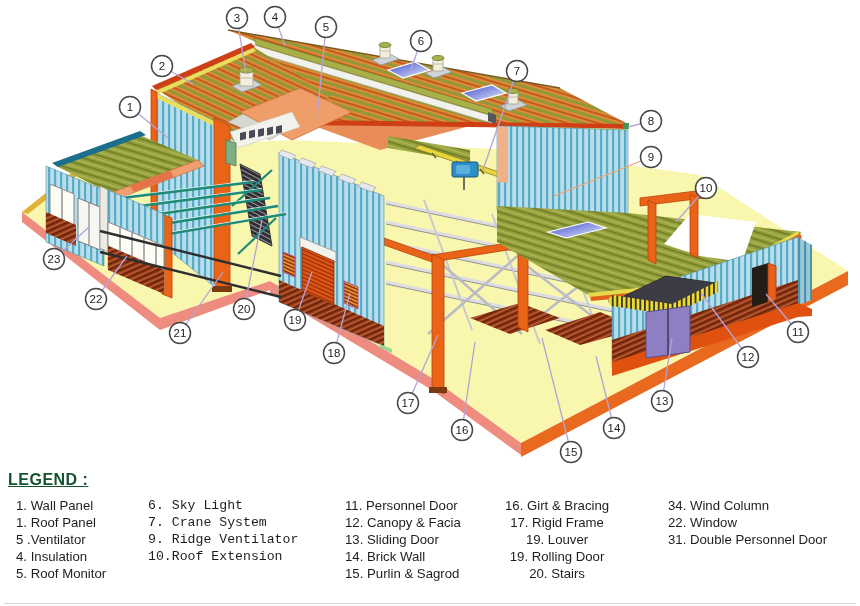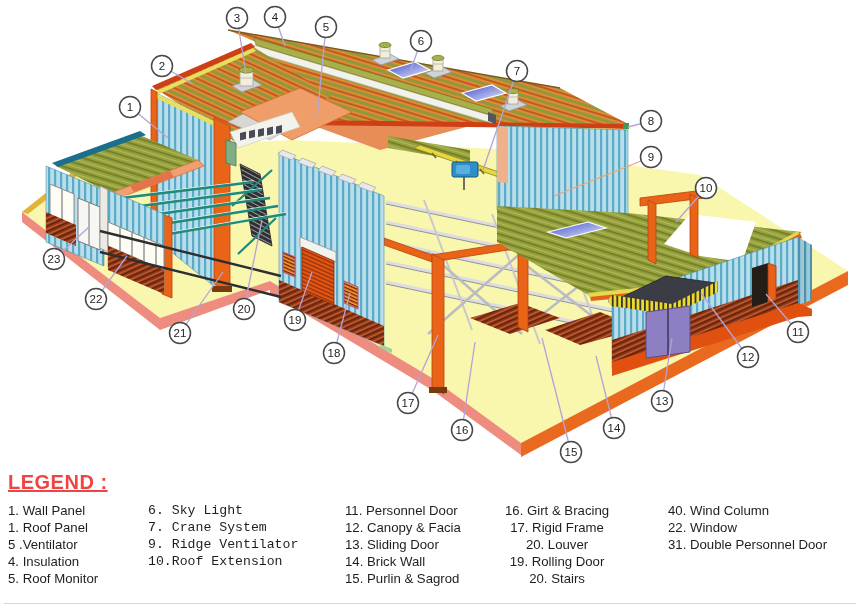--- a/index.html
+++ b/index.html
@@ -1,24 +1,24 @@
 <!DOCTYPE html>
 <html><head>
 <meta charset="utf-8">
 <style>
   html,body{margin:0;padding:0;background:#fff;}
   #page{position:relative;width:860px;height:606px;background:#ffffff;overflow:hidden;
         font-family:"Liberation Sans",sans-serif;color:#1c1c1c;}
   #art{position:absolute;left:0;top:0;}
   #legend{position:absolute;left:8px;top:471px;width:848px;}
-  #legend .title{font-size:20px;font-weight:bold;text-decoration:underline;letter-spacing:.5px;color:#ef4444;}
+  #legend .title{font-size:16px;font-weight:bold;text-decoration:underline;letter-spacing:.5px;color:#14532d;}
   #legend .cols{position:relative;height:100px;}
   #legend .col{position:absolute;top:8px;}
   #legend .col div{font-size:13.2px;line-height:17px;white-space:nowrap;color:#1e1e1e;}
-  .c1{left:0px;} .c2{left:140px;font-family:Liberation Mono, monospace;} .c3{left:337px;} .c4{left:497px;text-align:center;} .c5{left:660px;}
+  .c1{left:8px;} .c2{left:140px;font-family:Liberation Mono, monospace;} .c3{left:337px;} .c4{left:497px;text-align:center;} .c5{left:660px;}
   #bottomline{position:absolute;left:4px;right:4px;bottom:2px;height:1px;background:#d8d8d8;}
   svg text.callout-num{font-family:"Liberation Sans",sans-serif;font-size:11.5px;fill:#1e1e1e;}
 </style>
 </head>
 <body>
 
 <div id="page">
 
 <svg id="art" width="860" height="470" viewBox="0 0 860 470">
   <defs>
@@ -409,26 +409,26 @@
         <div class="col c3">
           <div>11. Personnel Door</div>
           <div>12. Canopy &amp; Facia</div>
           <div>13. Sliding Door</div>
           <div>14. Brick Wall</div>
           <div>15. Purlin &amp; Sagrod</div>
         </div>
         <div class="col c4">
           <div>16. Girt &amp; Bracing</div>
           <div>17. Rigid Frame</div>
-          <div>20. Louver</div>
+          <div>19. Louver</div>
           <div>19. Rolling Door</div>
           <div>20. Stairs</div>
         </div>
         <div class="col c5">
-          <div>40. Wind Column</div>
+          <div>34. Wind Column</div>
           <div>22. Window</div>
           <div>31. Double Personnel Door</div>
         </div>
       </div>
 </div>
 
 <div id="bottomline"></div>
 </div>
 
 </body></html>

